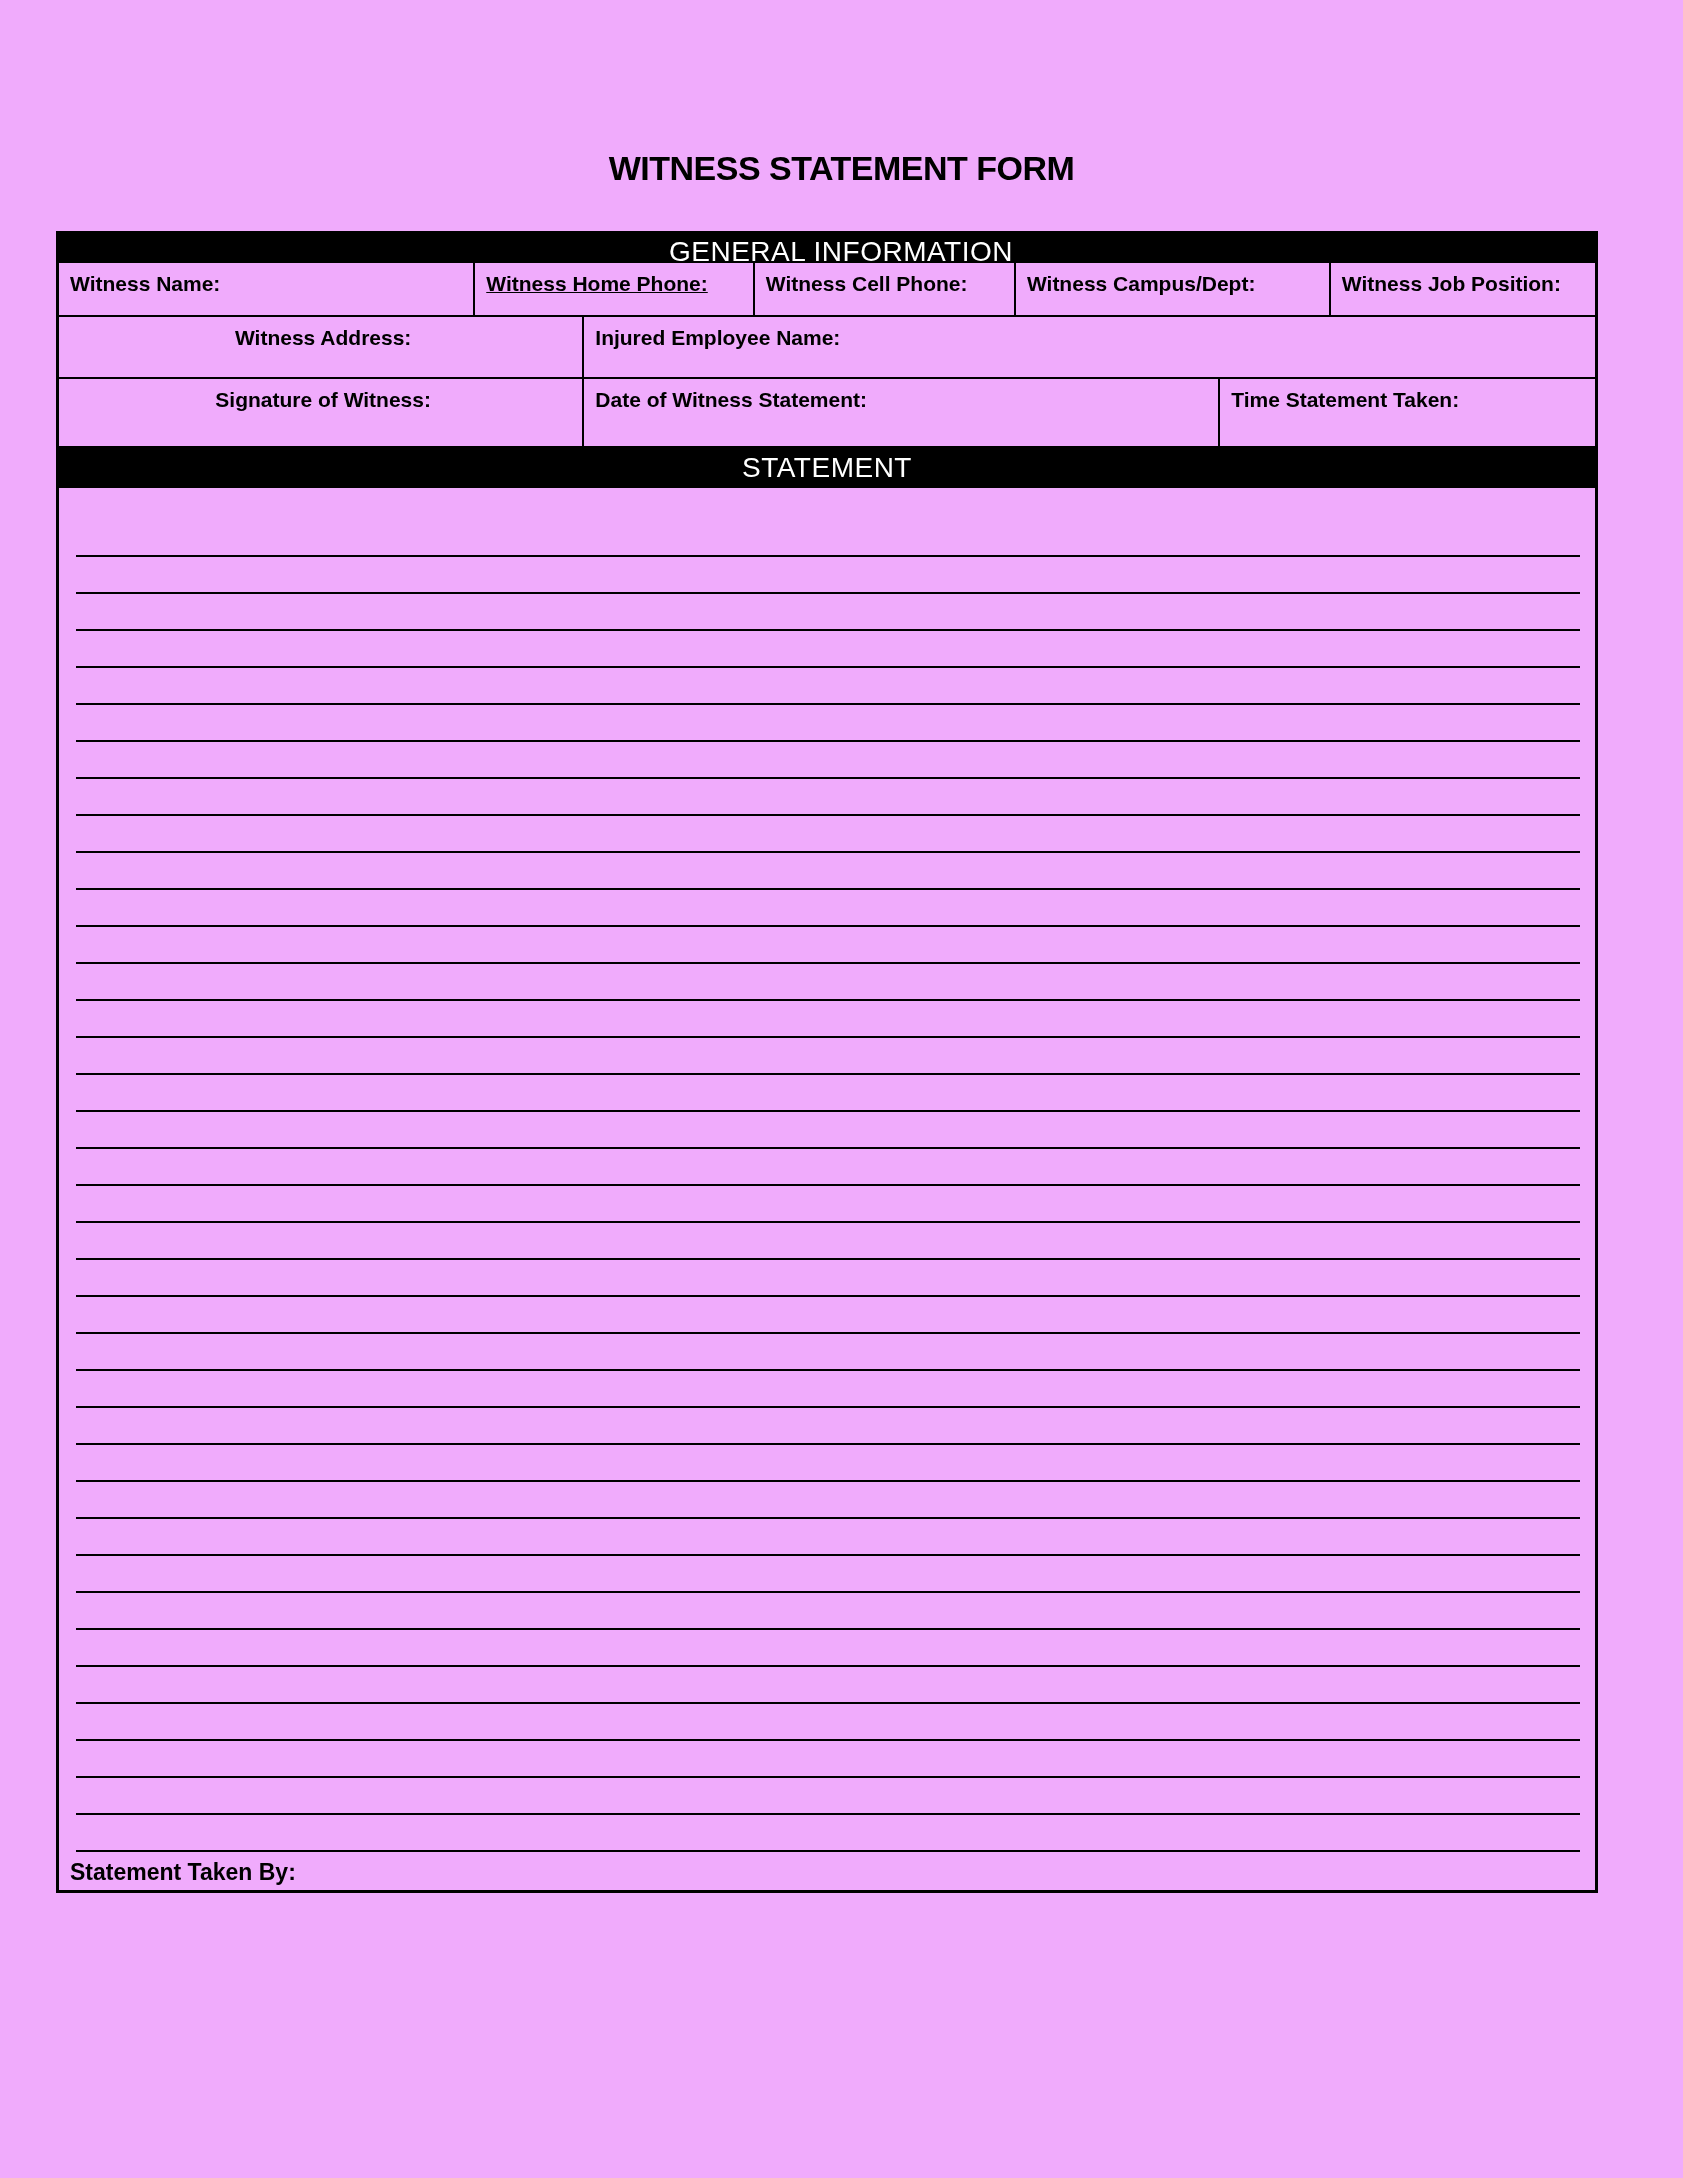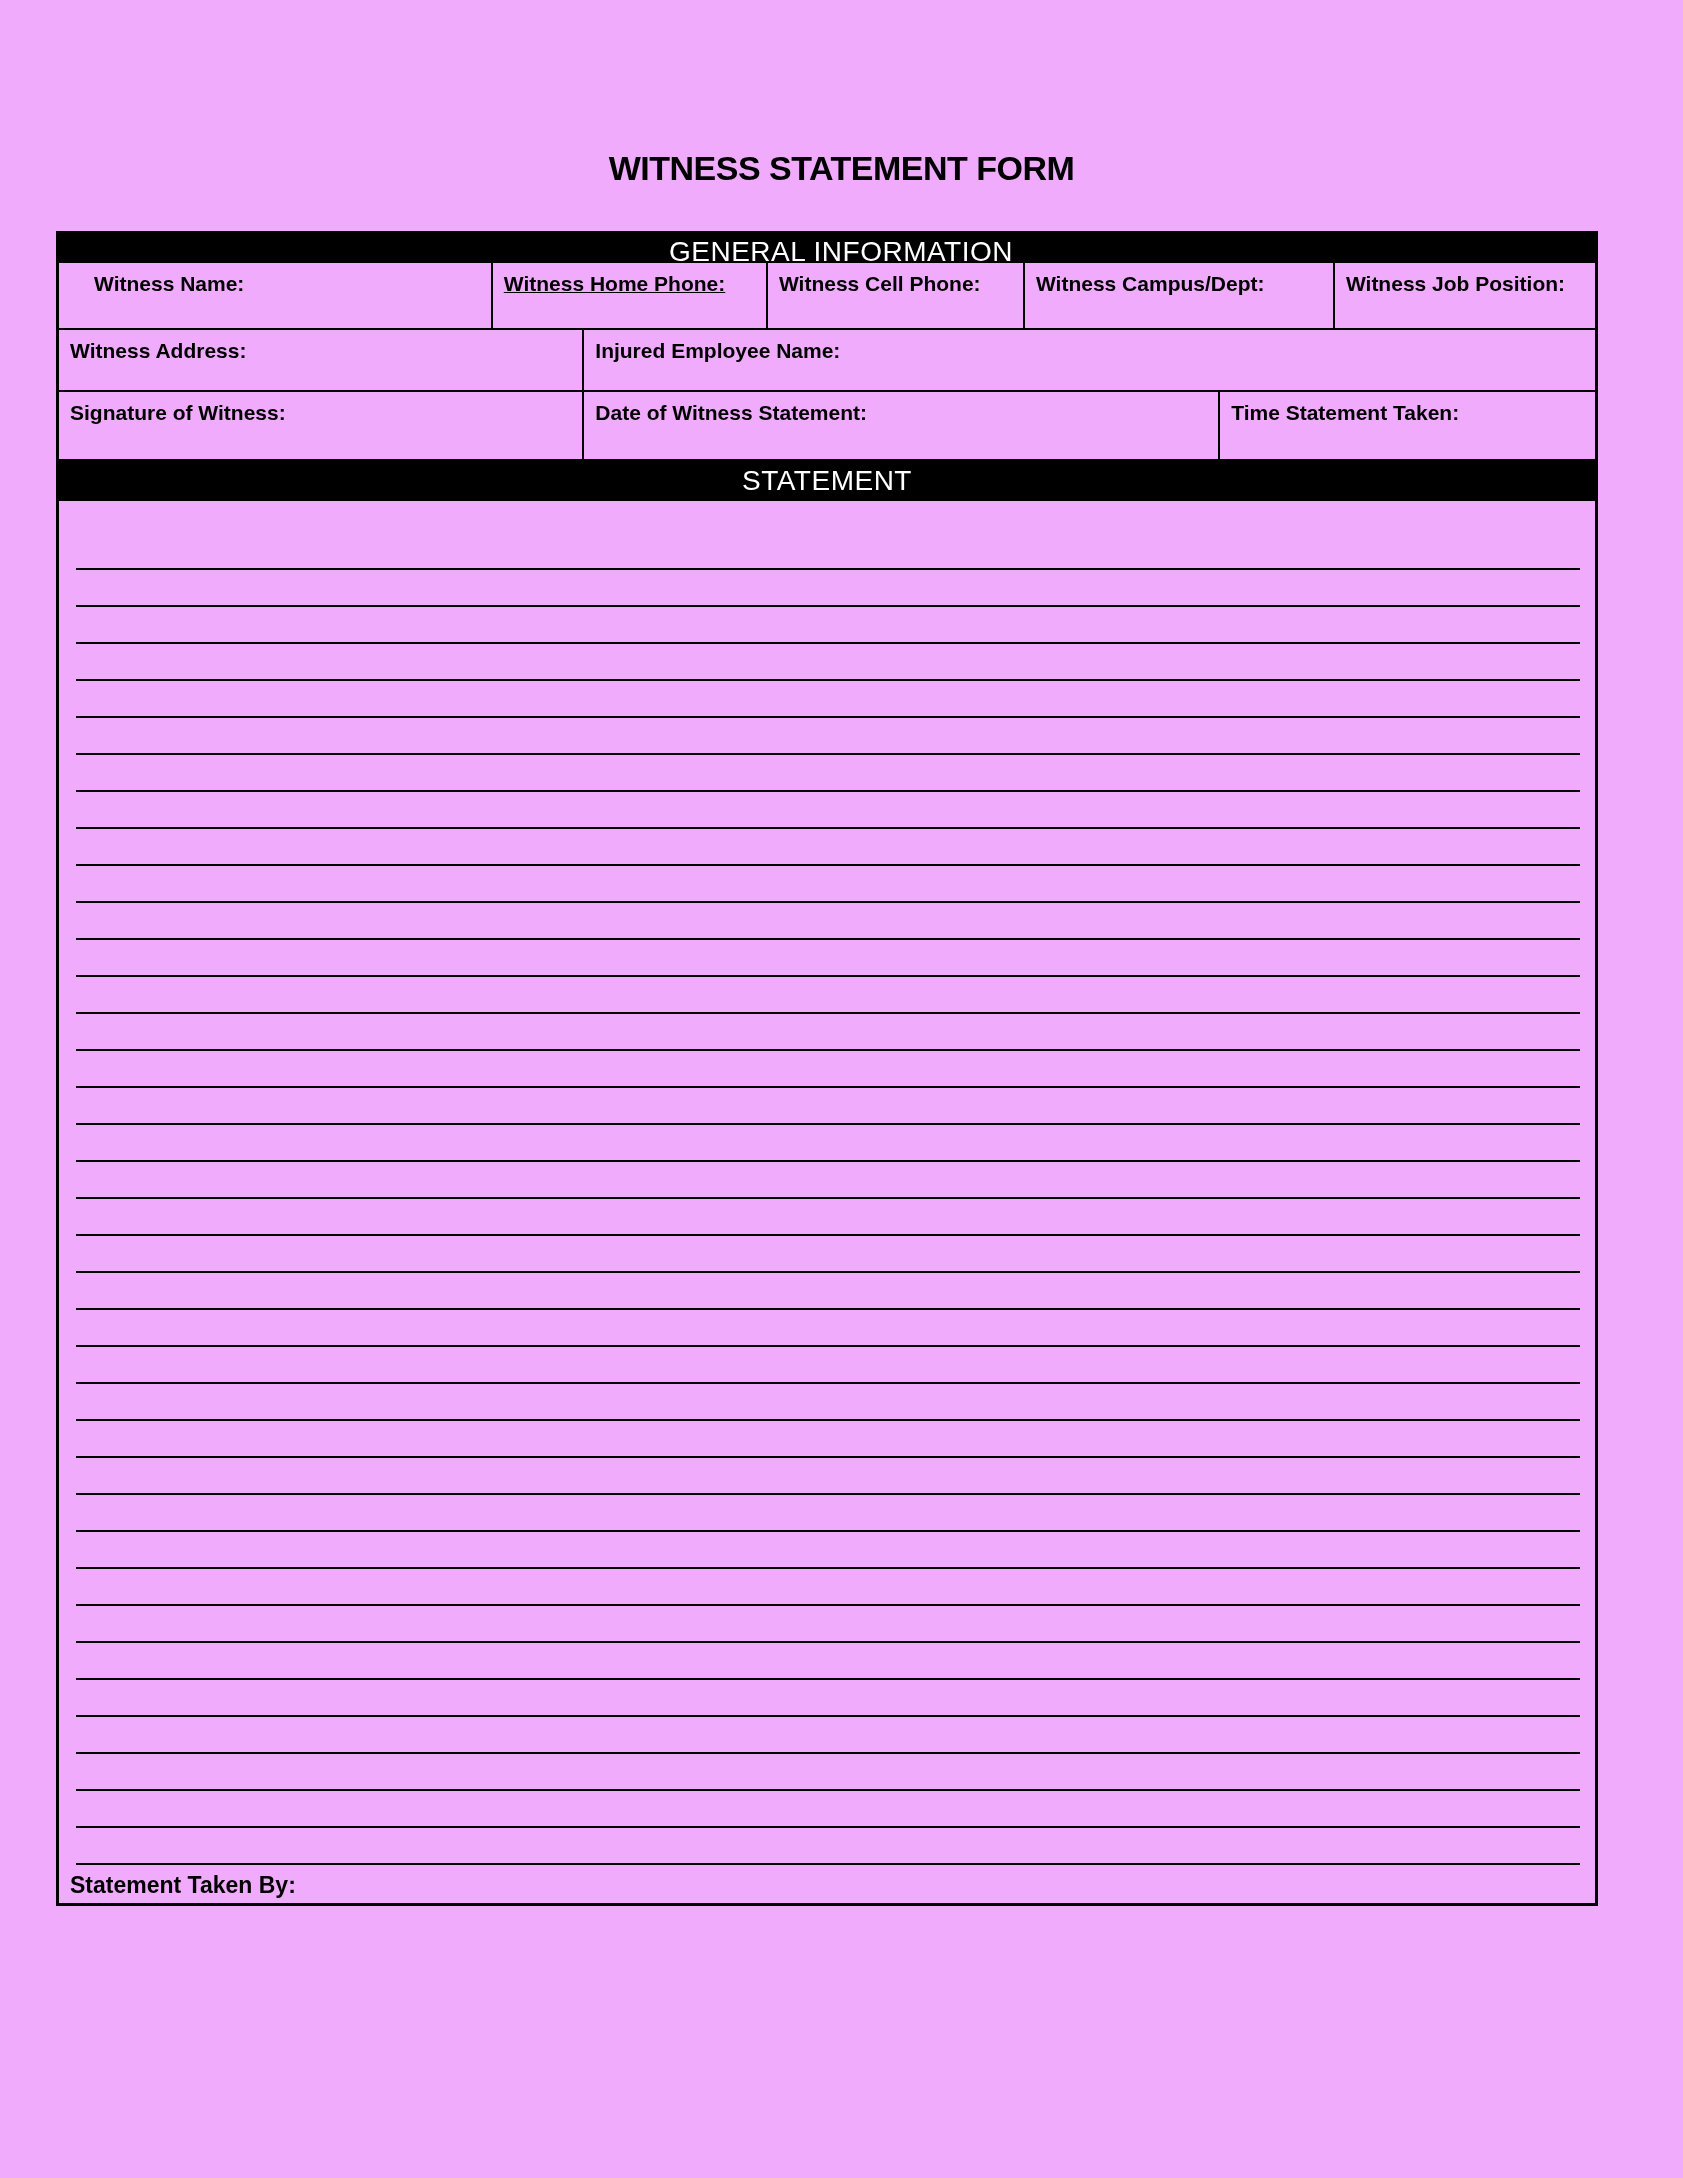--- a/index.html
+++ b/index.html
@@ -43,21 +43,21 @@
   .bar-general { height: 32px; line-height: 42px; padding-left: 28px; }
   .bar-statement { height: 40px; line-height: 40px; }
 
   .gi-row {
     display: flex;
     border-left: 3px solid #000;
     border-right: 3px solid #000;
     border-bottom: 2px solid #000;
     box-sizing: border-box;
   }
-  .row-1 { height: 67px; padding-left: 24px; }
+  .row-1 { height: 54px; }
   .row-2 { height: 62px; }
   .row-3 { height: 69px; }
 
   .cell {
     box-sizing: border-box;
     border-right: 2px solid #000;
     padding: 9px 6px 0 11px;
     overflow: hidden;
   }
   .cell:last-child { border-right: none; flex: 1; }
@@ -65,21 +65,21 @@
     font-weight: 700;
     font-size: 21px;
     white-space: nowrap;
   }
   
   .r1c1 { width: 27.1%; }
   .r1c2 { width: 18.2%; text-decoration: underline; }
   .r1c3 { width: 17.0%; }
   .r1c4 { width: 20.5%; }
   
-  .rwc1 { width: 34.2%; }
+  .rwc1 { width: 34.2%; text-align: center; }
   .rwc2 { width: 41.4%; }
 
   .statement-area {
     box-sizing: border-box;
     height: 1405px;
     border-left: 3px solid #000;
     border-right: 3px solid #000;
     border-bottom: 3px solid #000;
     padding-top: 32px;
   }

